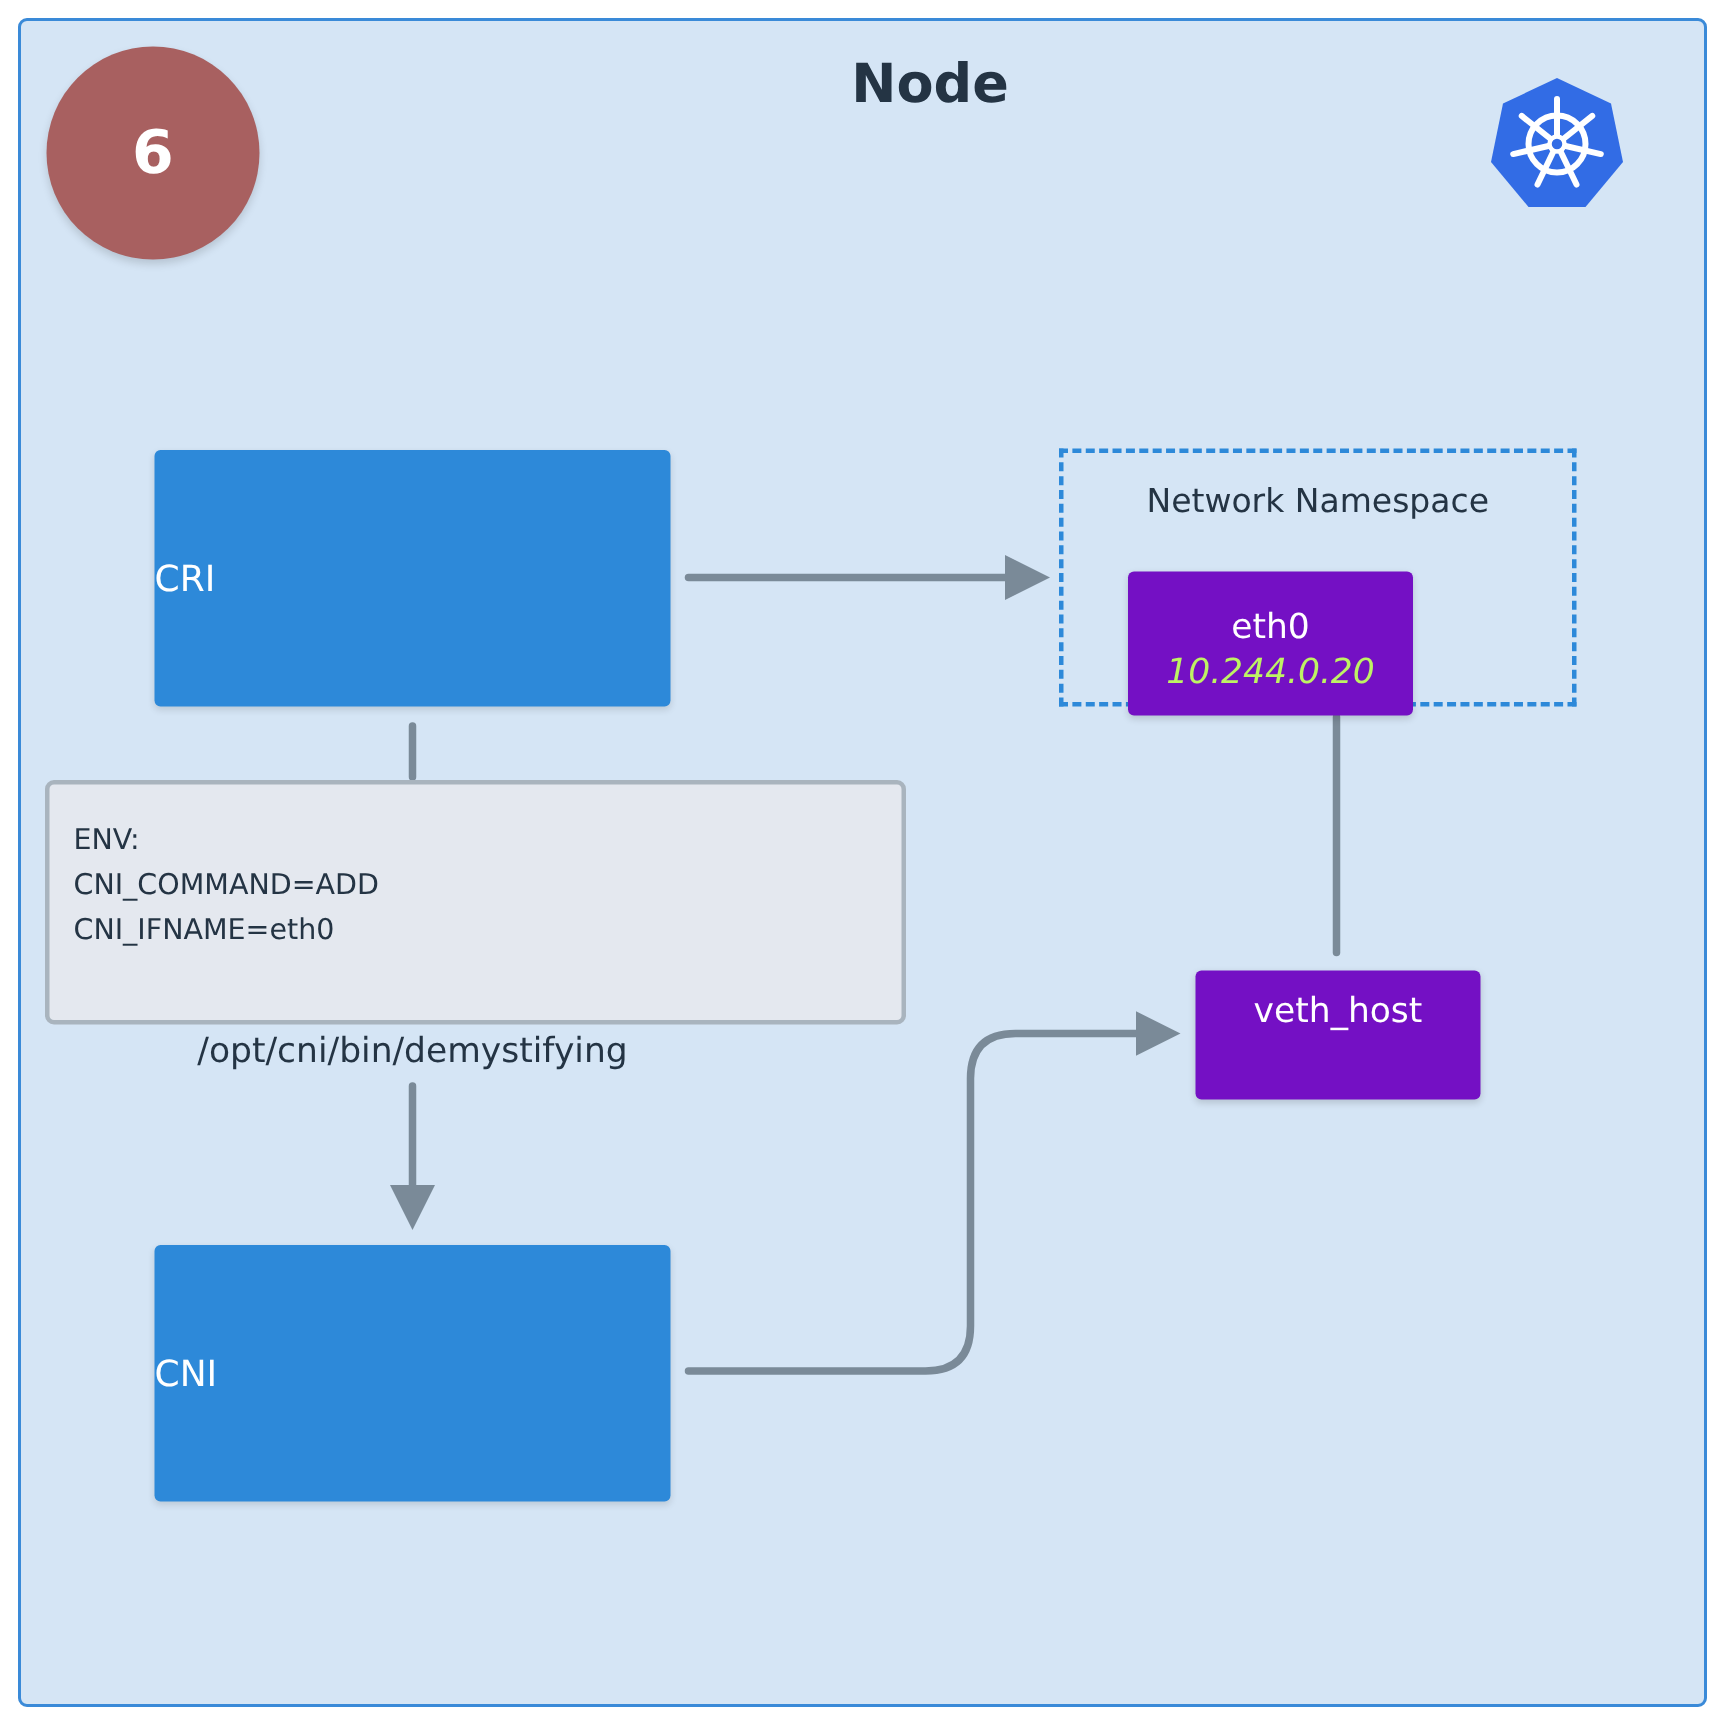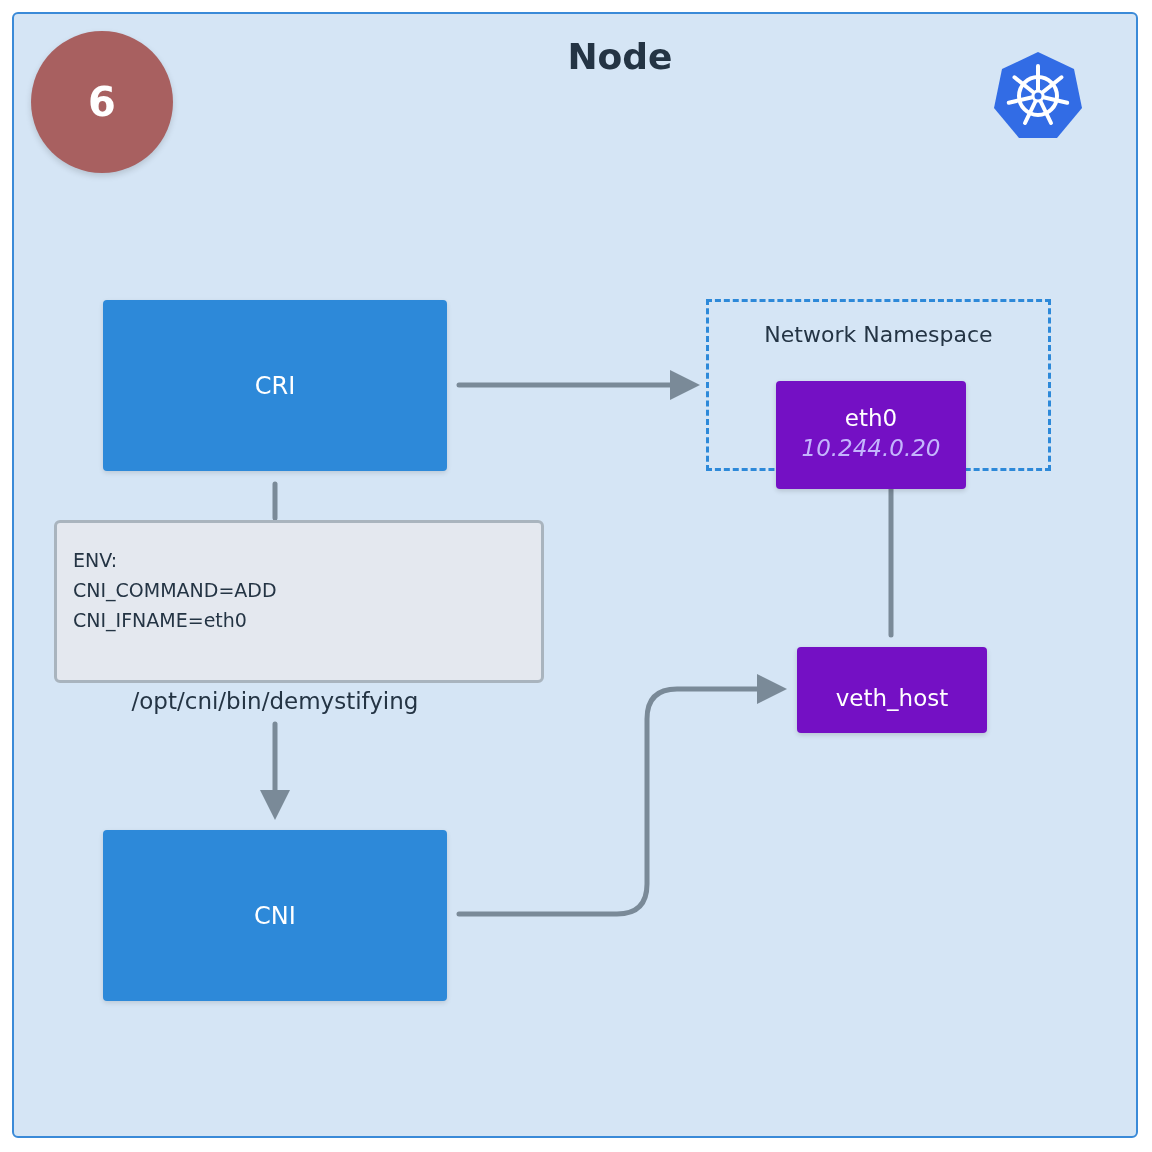--- a/index.html
+++ b/index.html
@@ -21,56 +21,56 @@
       color: #fff; font-weight: bold; font-size: 40px;
     }
     .node-title {
       position: absolute; left: 0; width: 1152px; top: 36px; text-align: center;
       font-weight: bold; font-size: 36px; color: #243444; margin-left: 44px;
     }
     .k8s-logo { position: absolute; left: 992px; top: 50px; width: 92px; height: 90px; }
     .block {
       position: absolute; background: #2d89d9; border-radius: 4px;
       box-shadow: 0 2px 5px rgba(0,0,0,0.12);
-      display: flex; align-items: center; justify-content: center;
+      display: flex; align-items: center; 
       color: #fff; font-size: 24px;
     }
     .cri-block { left: 103px; top: 300px; width: 344px; height: 171px; }
     .cni-block { left: 103px; top: 830px; width: 344px; height: 171px; }
     .env-box {
-      position: absolute; left: 30px; top: 520px; width: 490px; height: 163px;
+      position: absolute; left: 30px; top: 520px; width: 574px; height: 163px;
       background: #e4e8ef; border: 3px solid #a9b4be; border-radius: 6px;
       box-sizing: border-box; padding: 22px 0 0 16px;
-      color: #243444; font-size: 19px; line-height: 30px; margin-left: 24px;
+      color: #243444; font-size: 19px; line-height: 30px;
     }
     .env-line { white-space: nowrap; }
     .plugin-path {
       position: absolute; left: 30px; width: 490px; top: 688px; text-align: center;
       font-size: 23px; color: #243444;
     }
     .netns-box {
       position: absolute; left: 706px; top: 299px; width: 345px; height: 172px;
       border: 3px dashed #2d89d9; box-sizing: border-box;
     }
     .netns-label {
       position: absolute; left: 706px; width: 345px; top: 322px; text-align: center;
       font-size: 22px; color: #243444;
     }
     .iface {
       position: absolute; background: #7410c4; border-radius: 4px;
       box-shadow: 0 2px 5px rgba(0,0,0,0.15);
       color: #fff; text-align: center;
     }
     .iface .name { font-size: 23px; display: block; }
-    .iface .ip { font-size: 23px; font-style: italic; color: #c4b5fd; display: block; }
-    .eth0 { left: 776px; top: 381px; width: 190px; height: 108px; }
+    .iface .ip { font-size: 23px; font-style: italic; color: #bef264; display: block; }
+    .eth0 { left: 752px; top: 381px; width: 190px; height: 96px; }
     .eth0 .name { margin-top: 22px; line-height: 30px; }
     .eth0 .ip { line-height: 30px; }
     .veth { left: 797px; top: 647px; width: 190px; height: 86px; }
-    .veth .name { margin-top: 36px; line-height: 30px; }
+    .veth .name { margin-top: 12px; line-height: 30px; }
     .veth .ip { line-height: 32px; }
     svg.connectors { position: absolute; left: 0; top: 0; width: 1152px; height: 1152px; pointer-events: none; }
   </style>
 </head>
 <body>
 
 <div class="node-frame"></div>
 
 <div class="step-badge">
   <span>6</span>

